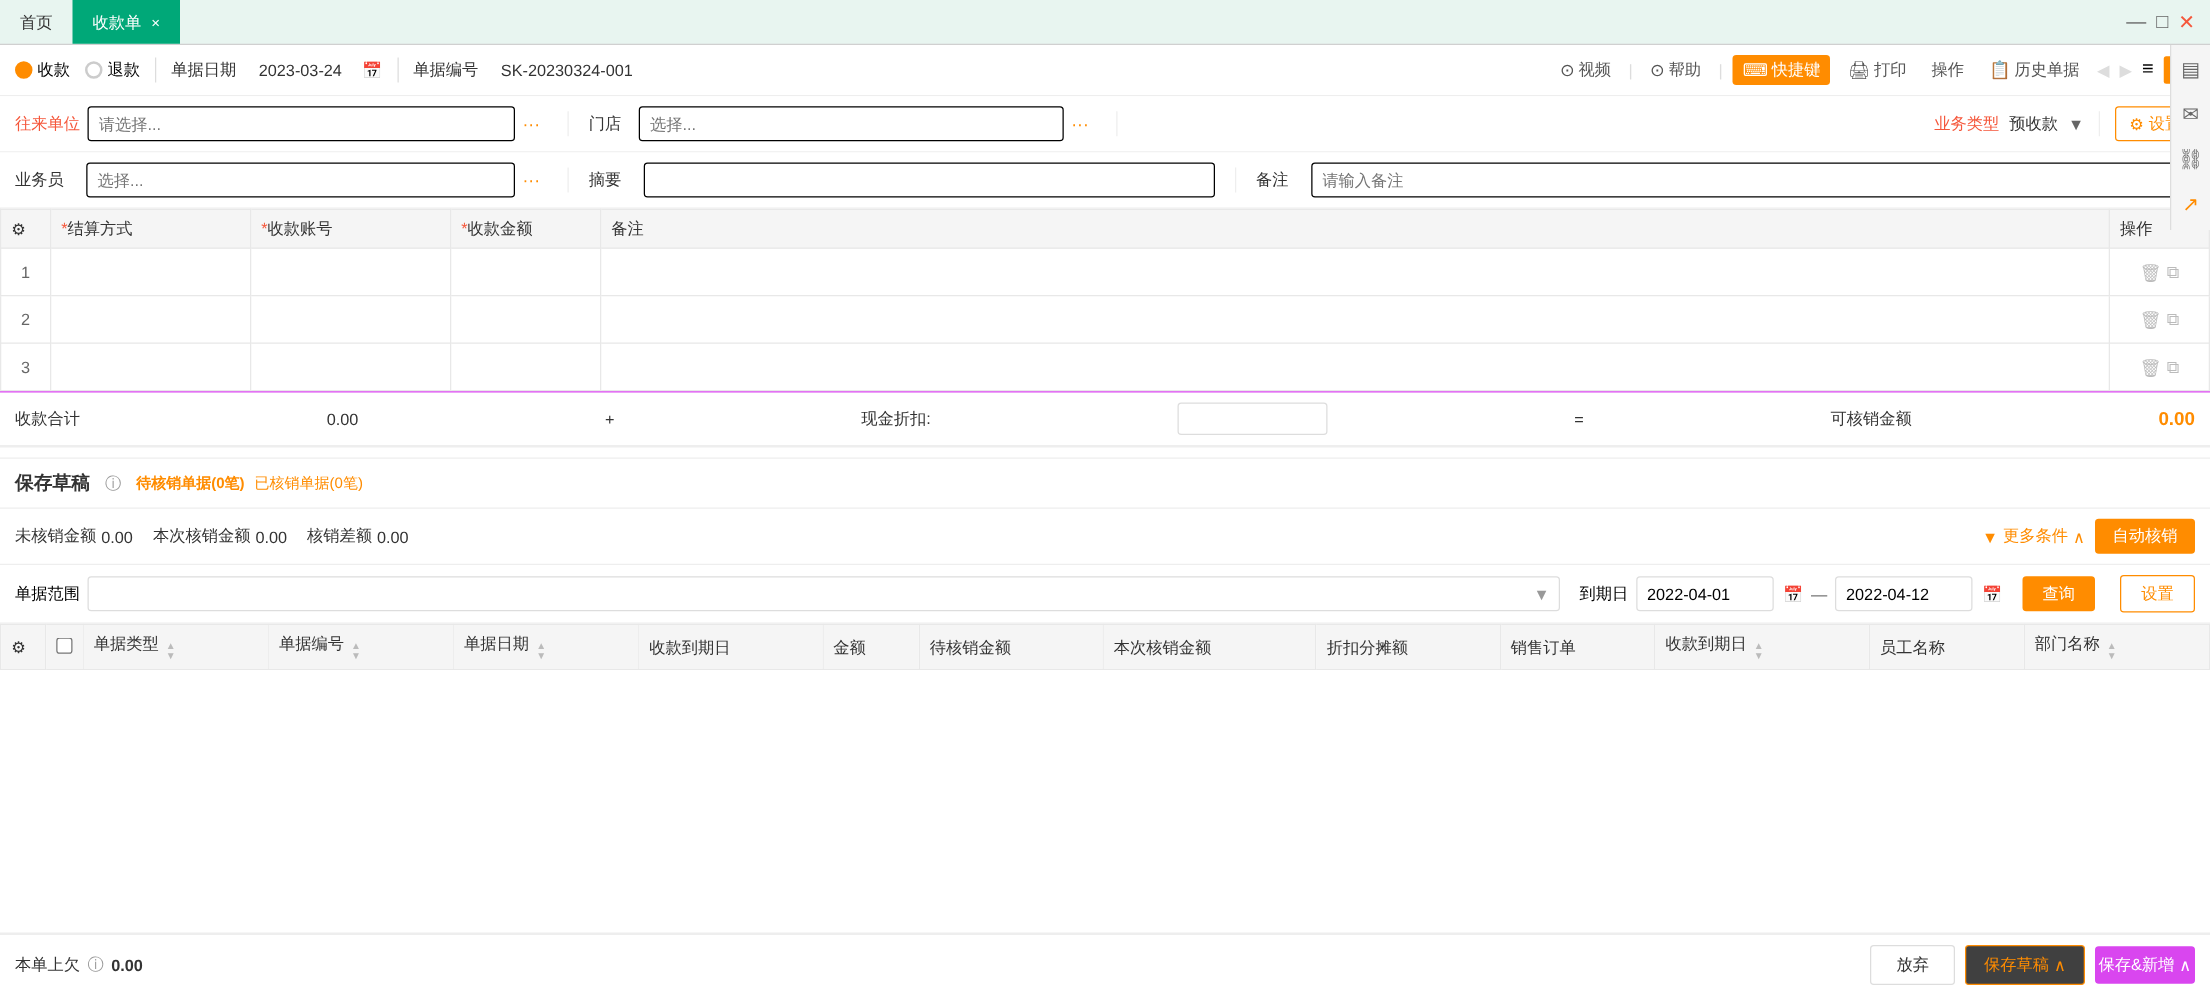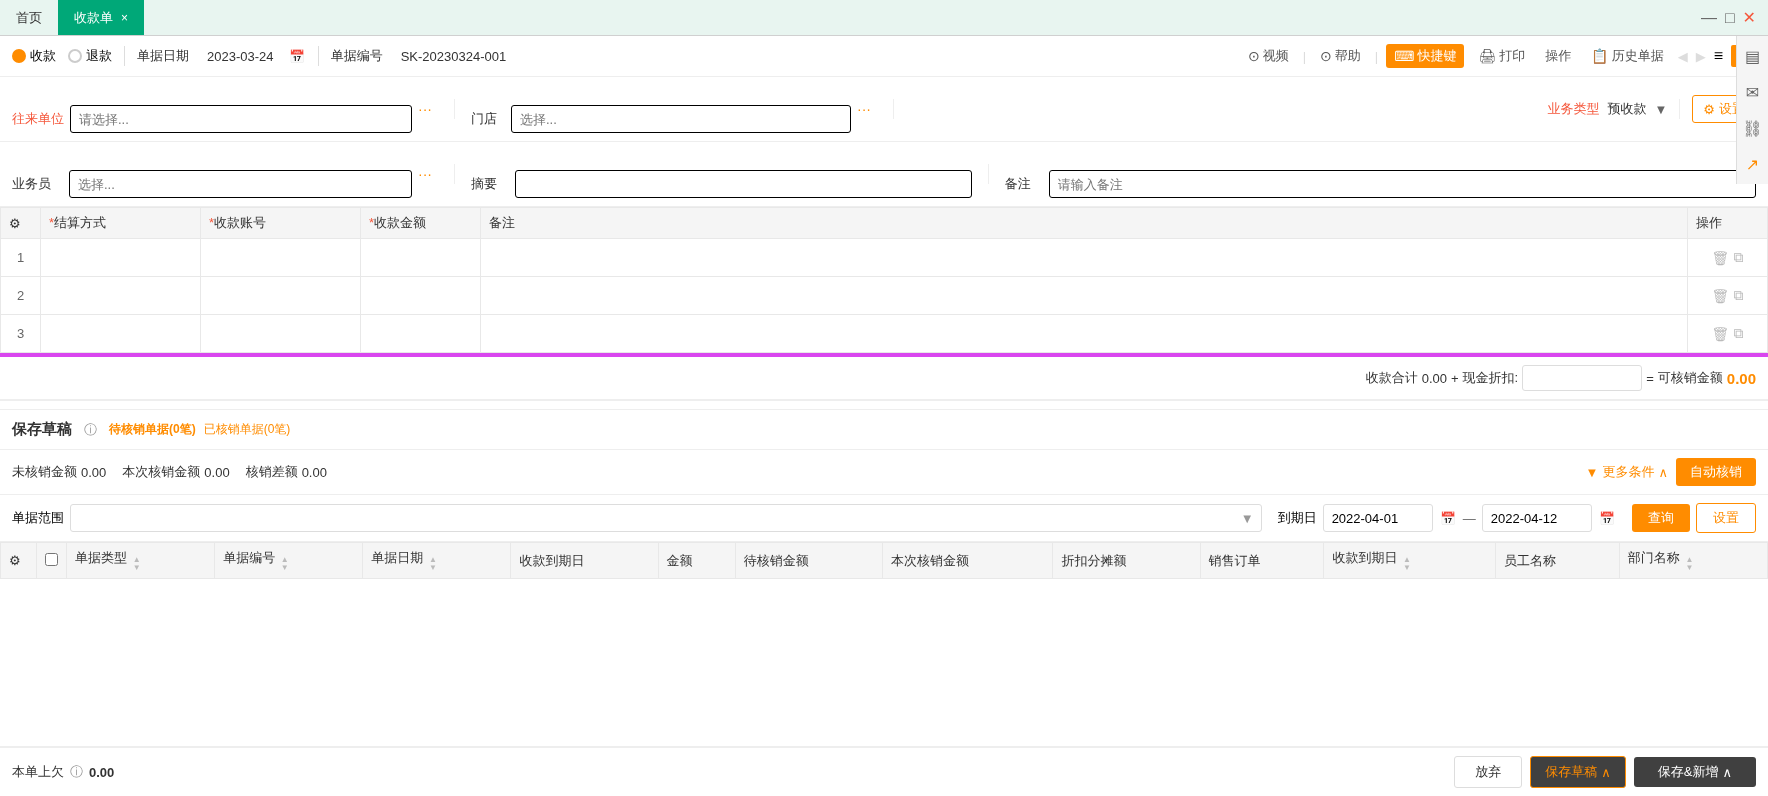--- a/index.html
+++ b/index.html
@@ -40,21 +40,21 @@
     .toolbar-right { margin-left: auto; display: flex; align-items: center; gap: 8px; }
     .toolbar-btn { display: flex; align-items: center; gap: 3px; cursor: pointer; color: #555; font-size: 12px; padding: 2px 6px; }
     .toolbar-btn .icon { font-size: 14px; }
     .toolbar-btn.highlighted { background: #ff8c00; color: #fff; border-radius: 3px; padding: 3px 8px; }
 
     
     .form-row {
       display: flex; align-items: center; padding: 8px 12px; border-bottom: 1px solid #eee;
       background: #fff; gap: 0; flex-shrink: 0;
     }
-    .form-field { display: flex; align-items: center; flex: 1; min-width: 0; margin-top: 20px; }
+    .form-field { display: flex; align-items: center; flex: 1; min-width: 0; }
     .form-field-label { color: #f5573b; white-space: nowrap; margin-right: 6px; }
     .form-field-label.optional { color: #333; }
     .form-input {
       flex: 1; height: 28px; border: 1px solid #000000; border-radius: 3px;
       padding: 0 8px; font-size: 13px; color: #999; outline: none;
       min-width: 0;
     }
     .more-btn { color: #ff8c00; cursor: pointer; padding: 0 6px; font-size: 14px; }
     .form-divider { width: 1px; height: 20px; background: #eee; margin: 0 16px; flex-shrink: 0; }
     .setting-btn {
@@ -83,22 +83,22 @@
       font-size: 13px; background: transparent;
     }
     .row-num { text-align: center; color: #666; padding: 0 8px; width: 40px; }
     .action-cell { text-align: center; width: 80px; white-space: nowrap; }
     .action-icons { display: flex; align-items: center; justify-content: center; gap: 4px; }
     .action-icon { cursor: pointer; color: #bbb; font-size: 14px; }
     .gear-col { width: 40px; text-align: center; }
 
     
     .summary-row {
-      display: flex; align-items: center; justify-content: flex-end;
-      padding: 8px 12px; background: #fff; border-top: 4px solid #d946ef;
+      display: flex; align-items: center; justify-content: space-between;
+      padding: 8px 12px; background: #fff; border-top: 1px solid #d946ef;
       border-bottom: 2px solid #eee; gap: 4px; flex-shrink: 0;
     }
     .summary-text { color: #333; }
     .summary-value { color: #333; font-weight: 500; }
     .summary-input {
       width: 120px; height: 26px; border: 1px solid #ddd; border-radius: 3px;
       padding: 0 6px; font-size: 13px;
     }
     .summary-orange { color: #ff8c00; font-weight: 600; font-size: 15px; }
 
@@ -128,21 +128,21 @@
     }
     .filter-dropdown { position: relative; flex: 1; display: flex; align-items: center; }
     .filter-dropdown-arrow { position: absolute; right: 8px; color: #999; pointer-events: none; }
     .date-field { display: flex; align-items: center; gap: 6px; }
     .date-input {
       width: 110px; height: 28px; border: 1px solid #ddd; border-radius: 3px;
       padding: 0 8px; font-size: 13px;
     }
     .date-sep { color: #666; }
     .cal-icon { color: #ff8c00; cursor: pointer; margin-left: 2px; }
-    .filter-right { margin-left: auto; display: flex; align-items: center; gap: 6px; }
+    .filter-right { margin-left: auto; display: flex; align-items: center; gap: 20px; }
     .query-btn { background: #ff8c00; color: #fff; border: none; border-radius: 3px; padding: 5px 16px; cursor: pointer; font-size: 13px; }
     .settings-btn-outline { background: #fff; color: #ff8c00; border: 1px solid #ff8c00; border-radius: 3px; padding: 5px 16px; cursor: pointer; font-size: 13px; }
 
     
     .bottom-table-section { flex: 1; overflow: auto; }
     .bottom-table { width: 100%; border-collapse: collapse; }
     .bottom-table th {
       background: #f5f5f5; border: 1px solid #e8e8e8; padding: 6px 8px;
       text-align: left; font-weight: normal; color: #333; white-space: nowrap;
       position: sticky; top: 0; z-index: 1;
@@ -155,21 +155,21 @@
       display: flex; align-items: center; padding: 8px 12px;
       border-top: 2px solid #eee; background: #fff; flex-shrink: 0;
     }
     .bottom-left { display: flex; align-items: center; gap: 6px; }
     .bottom-label { color: #333; }
     .info-icon { color: #999; cursor: pointer; }
     .bottom-value { color: #333; font-weight: 600; }
     .bottom-right { margin-left: auto; display: flex; align-items: center; gap: 8px; }
     .abandon-btn { background: #fff; color: #333; border: 1px solid #ddd; border-radius: 3px; padding: 6px 20px; cursor: pointer; font-size: 13px; }
     .save-draft-btn { background: #404040; color: #ff8c00; border: 1px solid #ff8c00; border-radius: 3px; padding: 6px 14px; cursor: pointer; font-size: 13px; display: flex; align-items: center; gap: 4px; }
-    .save-new-btn { background: #404040; color: #fff; border: none; border-radius: 3px; padding: 6px 24px; cursor: pointer; font-size: 13px; display: flex; align-items: center; gap: 4px; }
+    .save-new-btn { background: #d946ef; color: #fff; border: none; border-radius: 3px; padding: 6px 3px; cursor: pointer; font-size: 13px; display: flex; align-items: center; gap: 4px; }
 
     
     .right-sidebar {
       position: fixed; right: 0; top: 36px; width: 32px;
       background: #f5f5f5; border-left: 1px solid #ddd;
       display: flex; flex-direction: column; align-items: center;
       padding: 8px 0; gap: 12px;
     }
     .sidebar-icon { cursor: pointer; color: #666; font-size: 16px; display: flex; align-items: center; justify-content: center; width: 24px; height: 24px; }
     .sidebar-icon.active { color: #ff8c00; }

